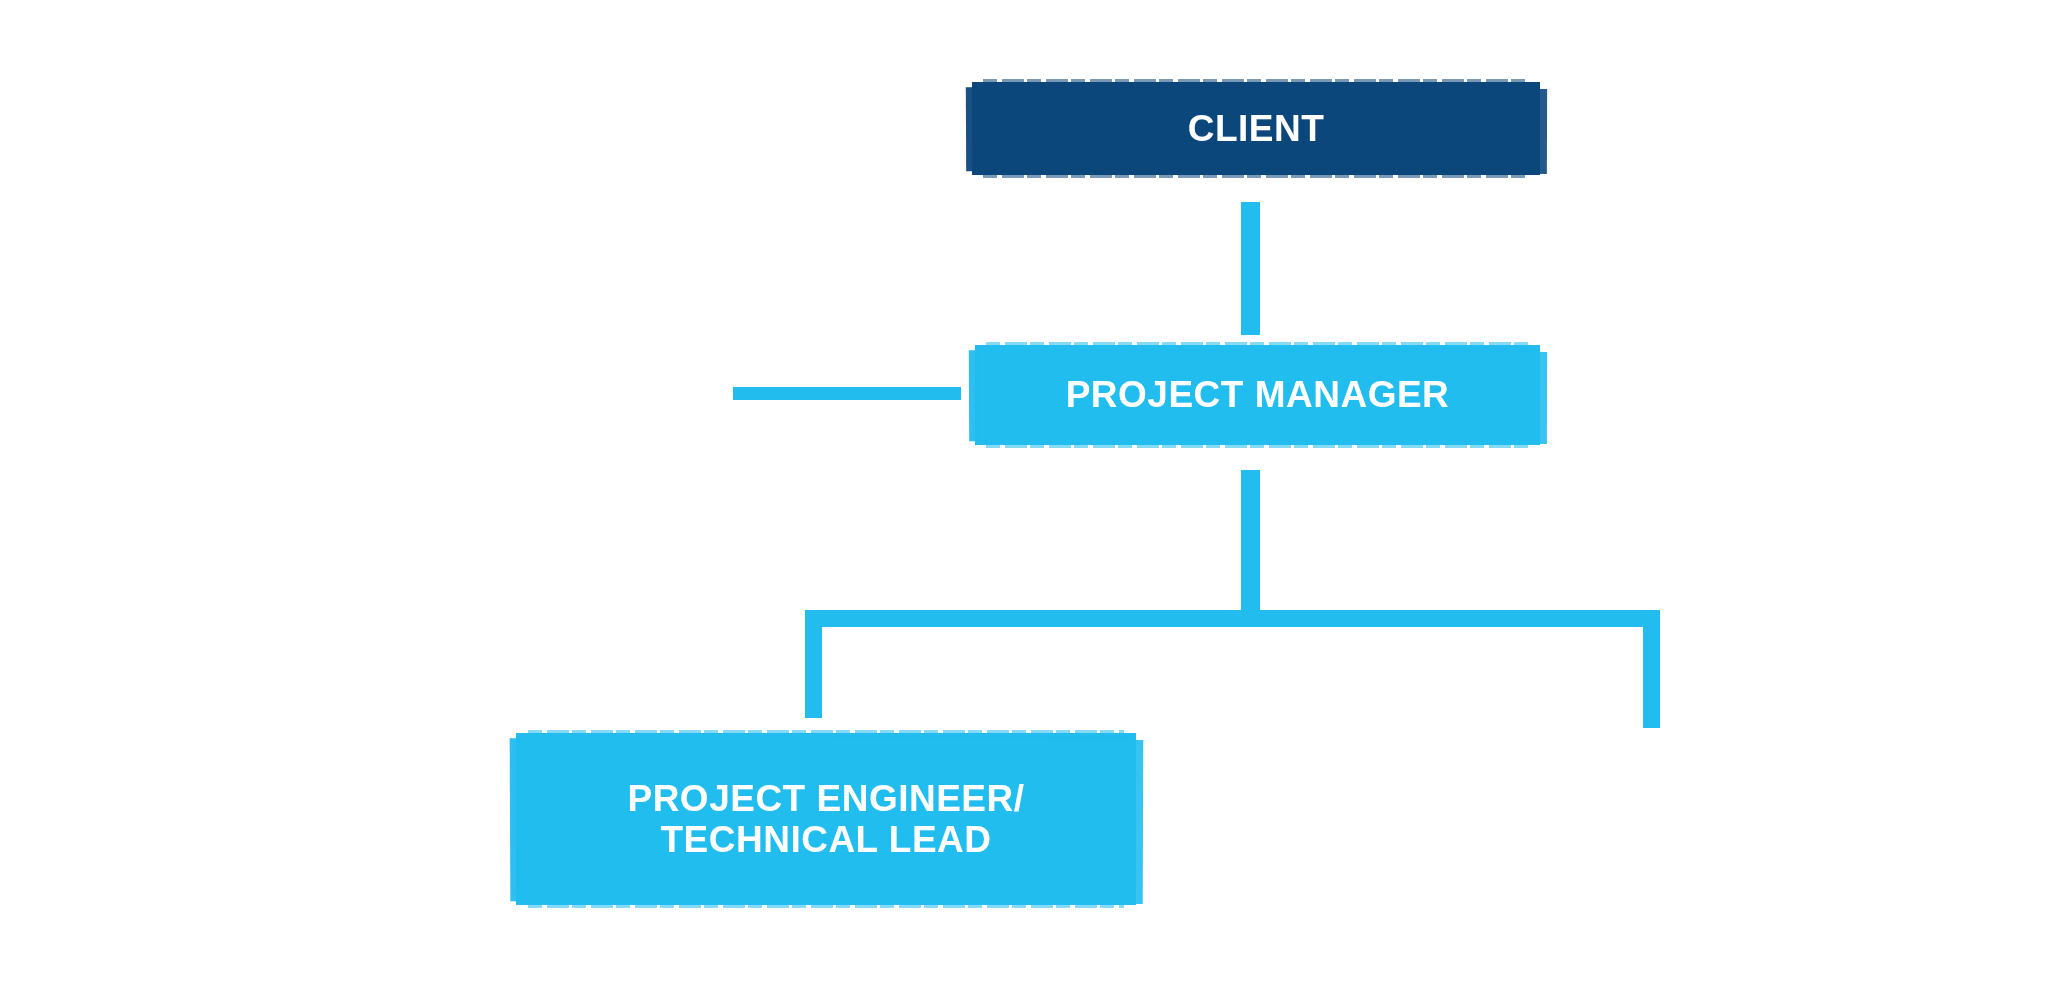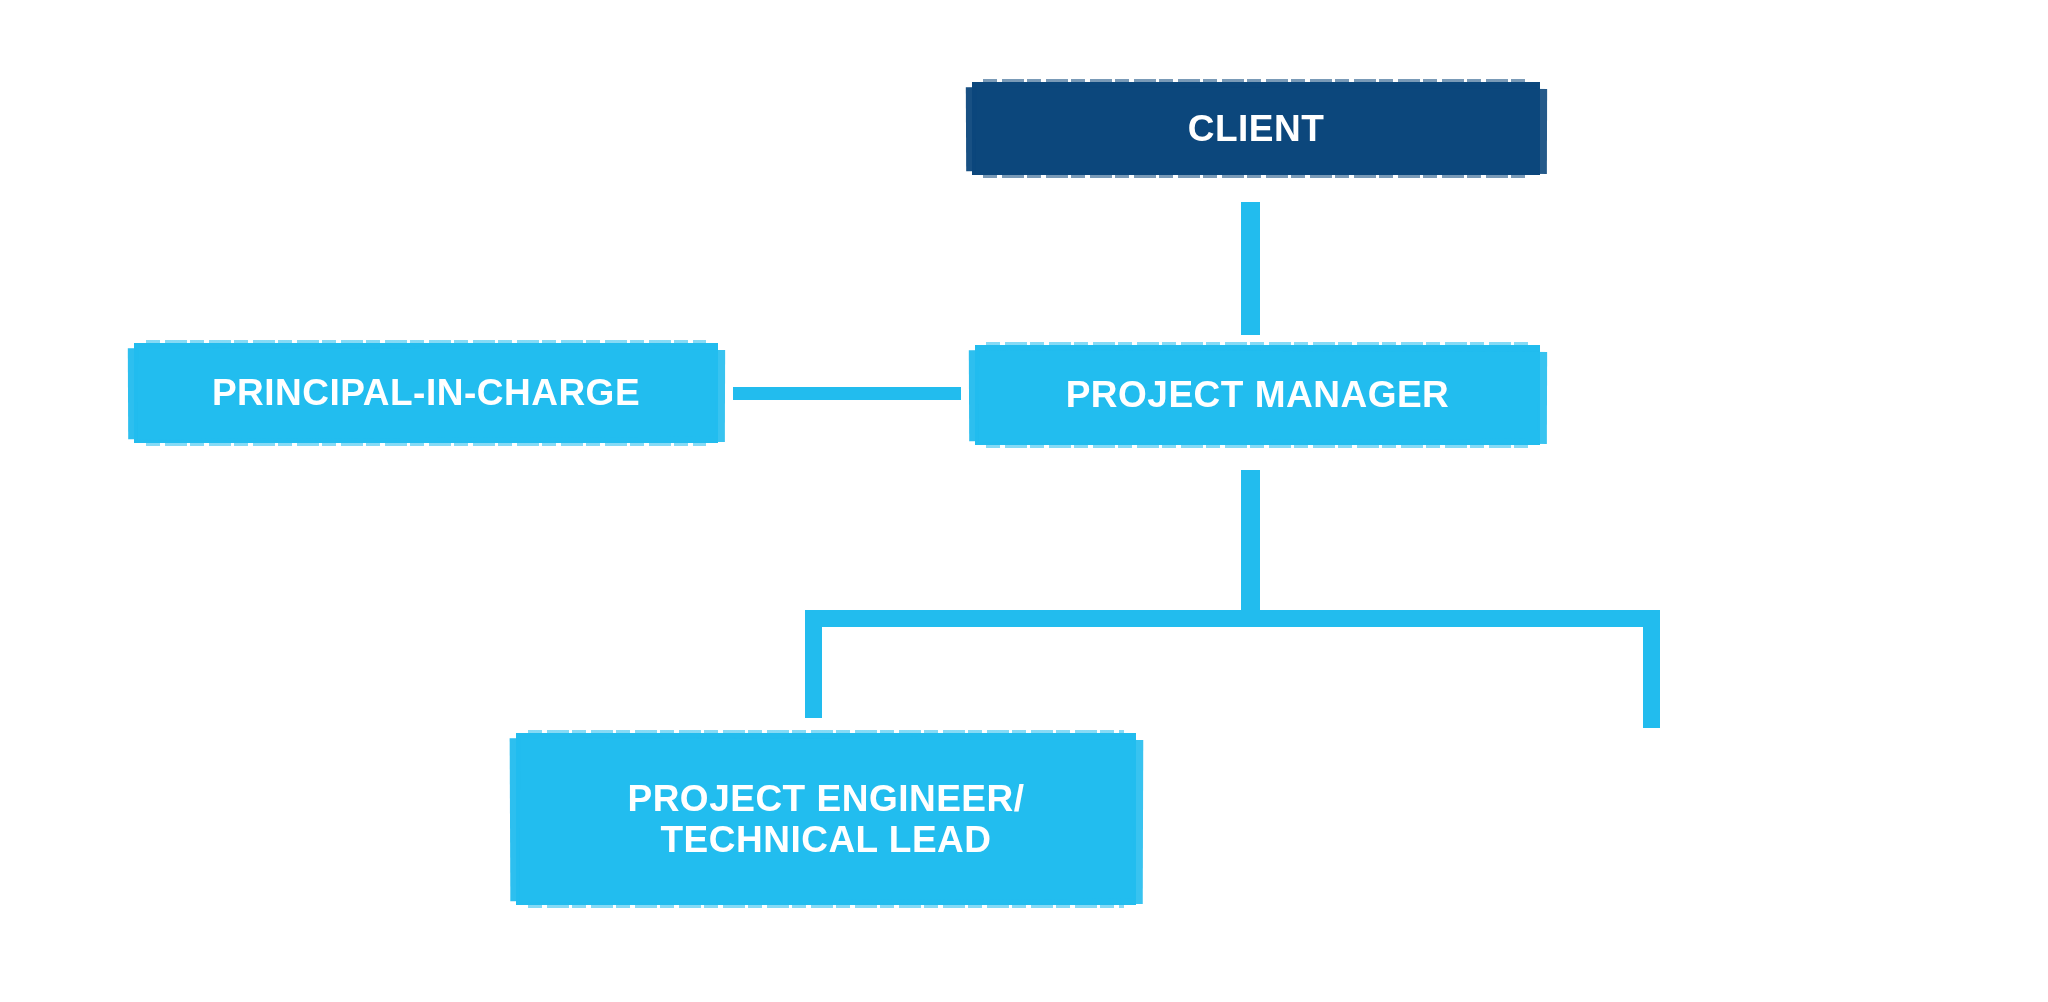--- a/index.html
+++ b/index.html
@@ -115,26 +115,20 @@
 
   <div class="connector" style="left:1643px; top:610px; width:17px; height:118px;"></div>
 
   <div class="node navy" style="left:972px; top:82px; width:568px; height:93px; font-size:37px;">
     <span class="paint"></span>
     <span class="fleck-top"></span>
     <span class="fleck-bot"></span>
     <span class="node-label">CLIENT</span>
   </div>
 
-  <div class="node cyan" style="left:134px; top:343px; width:584px; height:100px; font-size:37px;">
-    <span class="paint"></span>
-    <span class="fleck-top"></span>
-    <span class="fleck-bot"></span>
-    <span class="node-label">PRINCIPAL-IN-CHARGE</span>
-  </div>
 
   <div class="node cyan" style="left:975px; top:345px; width:565px; height:100px; font-size:37px;">
     <span class="paint"></span>
     <span class="fleck-top"></span>
     <span class="fleck-bot"></span>
     <span class="node-label">PROJECT MANAGER</span>
   </div>
 
   <div class="node cyan" style="left:516px; top:733px; width:620px; height:172px; font-size:37px;">
     <span class="paint"></span>

